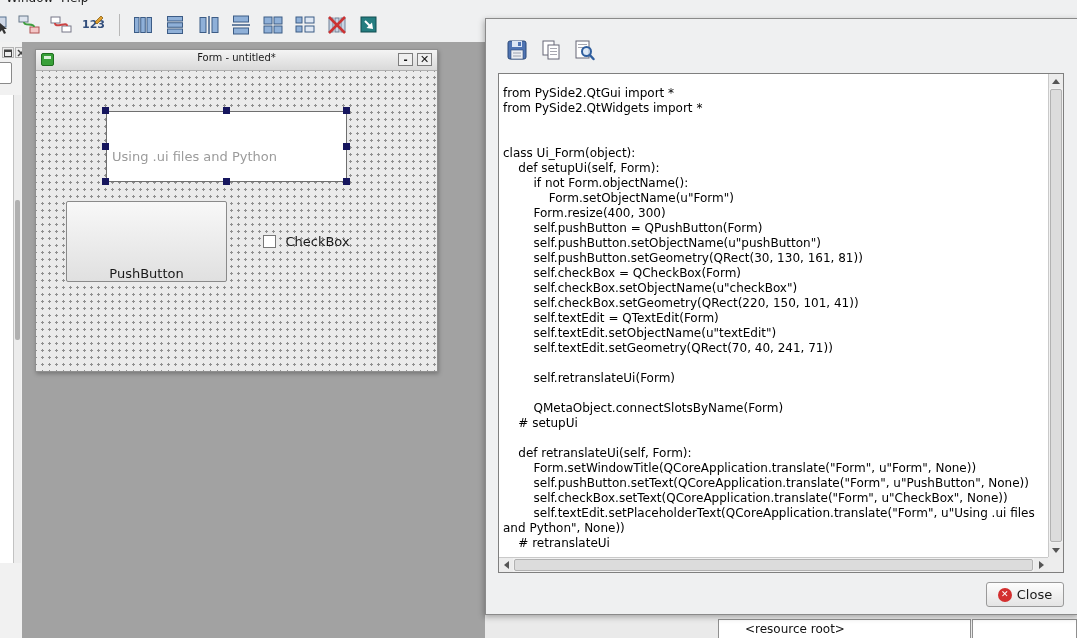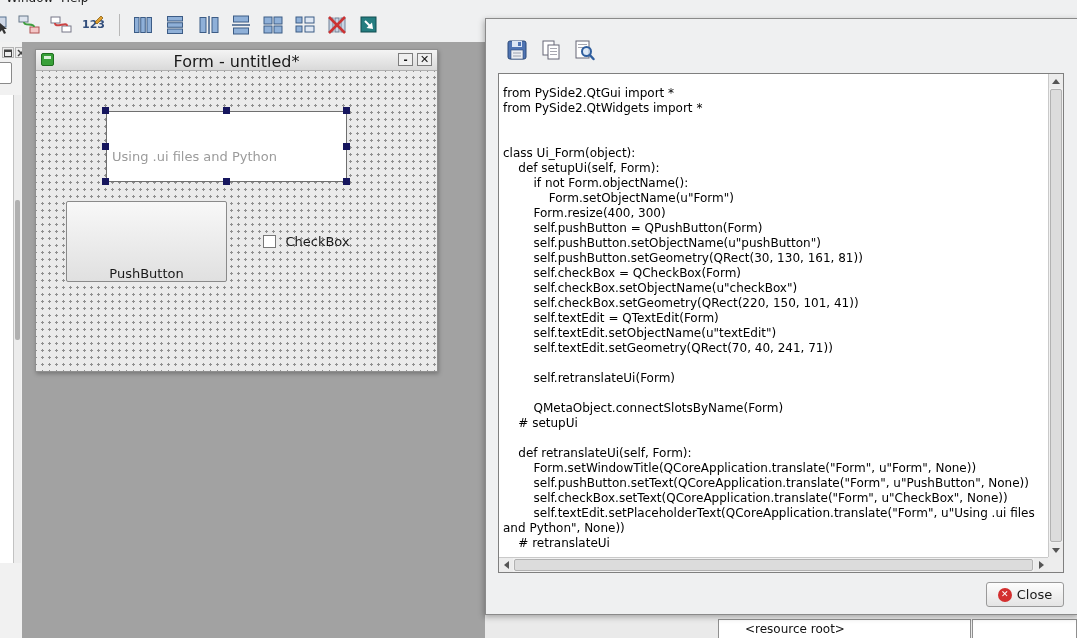--- a/index.html
+++ b/index.html
@@ -24,21 +24,21 @@
   #dock-sb-thumb{position:absolute;left:1px;top:105px;width:5px;height:140px;background:#b0b0b0;border-radius:2px;}
 
   
   #mdi{position:absolute;left:22px;top:42px;width:1055px;height:596px;background:#a2a2a2;}
 
   
   #form-window{position:absolute;left:13px;top:7px;width:403px;height:323px;background:#ececec;border:1px solid #8f8f8f;box-sizing:border-box;box-shadow:1px 2px 4px rgba(0,0,0,.25);}
   .fw-titlebar{position:relative;height:20px;background:linear-gradient(#f4f4f4,#d9d9d9);border-bottom:1px solid #b0b0b0;}
   .fw-icon{position:absolute;left:5px;top:3px;width:13px;height:13px;background:#38a038;border:1px solid #1f6f1f;border-radius:2px;box-sizing:border-box;}
   .fw-icon::after{content:"";position:absolute;left:2px;top:2px;width:7px;height:3px;background:#d8f0d8;}
-  .fw-title{position:absolute;left:0;right:0;top:2px;text-align:center;font-size:16px;color:#1a1a1a;}
+  .fw-title{position:absolute;left:0;right:0;top:2px;text-align:center;font-size:10px;color:#1a1a1a;}
   .fw-btn{position:absolute;top:3px;width:15px;height:13px;background:#efefef;border:1px solid #7d7d7d;box-sizing:border-box;display:flex;align-items:center;justify-content:center;font-size:10px;font-weight:bold;color:#111;line-height:1;}
   .fw-btn.min{right:24px;}
   .fw-btn.close{right:5px;font-size:11px;}
   .fw-canvas{position:relative;width:400px;height:300px;margin:0;background:#ebebeb;
     background-image:radial-gradient(circle,#8f8f8f 1px,transparent 1.3px);
     background-size:7px 7px;background-position:3px 3px;overflow:hidden;}
   .w-textedit{position:absolute;left:70px;top:40px;width:241px;height:71px;background:#fff;border:1px solid #6f6f6f;box-sizing:border-box;}
   .w-textedit .placeholder{position:absolute;left:5px;top:4px;font-size:13px;color:#9b9b9b;margin-top:33px;}
   .handle{position:absolute;width:7px;height:7px;background:#16165e;}
   .w-pushbutton{position:absolute;left:30px;top:130px;width:161px;height:81px;background:linear-gradient(#f8f8f8,#e0e0e0);border:1px solid #8a8a8a;border-radius:2px;box-sizing:border-box;display:flex;align-items:flex-end;justify-content:center;font-size:13px;color:#1a1a1a;}

